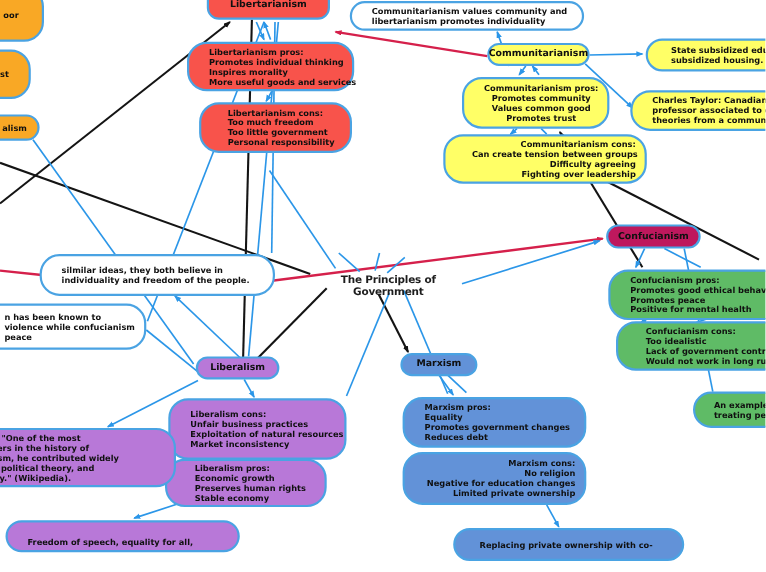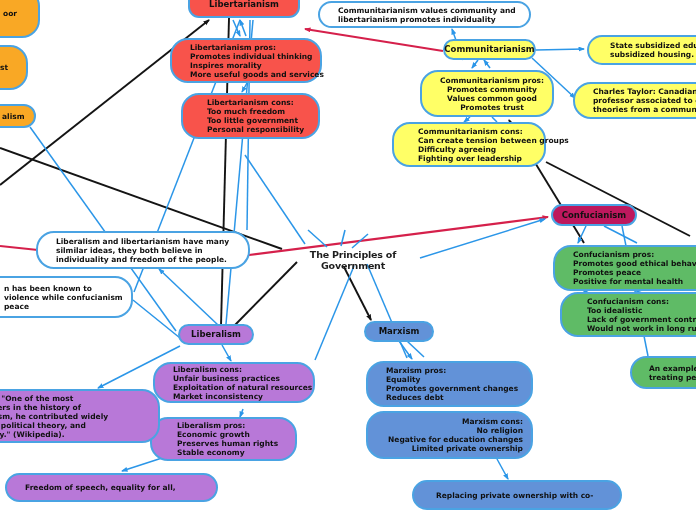--- a/index.html
+++ b/index.html
@@ -80,31 +80,31 @@
   <div id="root-title" style="left: 283px; top: 249px; width: 140px;">The Principles of Government</div>
 <div class="node" style="left: -70px; top: -12px; width: 110px; height: 50px; background: rgb(249, 168, 37); padding-left: 71px;"><div class="tline">oor</div></div>
     <div class="node" style="left: -60px; top: 45px; width: 88px; height: 45px; background: rgb(249, 168, 37); padding-left: 58px;"><div class="tline">st</div></div>
     <div class="node" style="left: -50px; top: 104px; width: 86px; height: 24px; background: rgb(249, 168, 37); padding-left: 50px;"><div class="tline">alism</div></div>
     <div class="node center" style="left: 188px; top: -10px; width: 112px; height: 28px; background: rgb(248, 83, 75);"><div class="tline">Libertarianism</div></div>
     <div class="node" style="left: 170px; top: 38px; width: 152px; height: 45px; background: rgb(248, 83, 75);"><div class="tline">Libertarianism pros:</div><div class="tline">Promotes individual thinking</div><div class="tline">Inspires morality</div><div class="tline">More useful goods and services</div></div>
     <div class="node" style="left: 181px; top: 93px; width: 139px; height: 46px; background: rgb(248, 83, 75); padding-left: 24px;"><div class="tline">Libertarianism cons:</div><div class="tline">Too much freedom</div><div class="tline">Too little government</div><div class="tline">Personal responsibility</div></div>
     <div class="node" style="left: 318px; top: 1px; width: 213px; height: 27px; background: rgb(255, 255, 255);"><div class="tline">Communitarianism values community and</div><div class="tline">libertarianism promotes individuality</div></div>
     <div class="node center" style="left: 443px; top: 39px; width: 93px; height: 21px; background: rgb(255, 255, 102);"><div class="tline">Communitarianism</div></div>
     <div class="node" style="left: 420px; top: 70px; width: 134px; height: 47px; background: rgb(255, 255, 102); align-items: center;"><div class="tline">Communitarianism pros:</div><div class="tline">Promotes community</div><div class="tline">Values common good</div><div class="tline">Promotes trust</div></div>
-    <div class="node" style="left: 392px; top: 122px; width: 154px; height: 45px; background: rgb(255, 255, 102); padding-left: 24px;"><div class="tline">Communitarianism cons:</div><div class="tline">Can create tension between groups</div><div class="tline">Difficulty agreeing</div><div class="tline">Fighting over leadership</div></div>
+    <div class="node" style="left: 403px; top: 122px; width: 185px; height: 45px; background: rgb(255, 255, 102); padding-left: 24px; text-align: right;"><div class="tline">Communitarianism cons:</div><div class="tline">Can create tension between groups</div><div class="tline">Difficulty agreeing</div><div class="tline">Fighting over leadership</div></div>
     <div class="node" style="left: 587px; top: 35px; width: 185px; height: 30px; background: rgb(255, 255, 102); padding-left: 21px;"><div class="tline">State subsidized education and</div><div class="tline">subsidized housing.</div></div>
     <div class="node" style="left: 573px; top: 82px; width: 195px; height: 37px; background: rgb(255, 255, 102);"><div class="tline">Charles Taylor: Canadian</div><div class="tline">professor associated to creating</div><div class="tline">theories from a communitarian view.</div></div>
     <div class="node center" style="left: 551px; top: 204px; width: 86px; height: 22px; background: #be185d;"><div class="tline">Confucianism</div></div>
     <div class="node" style="left: 553px; top: 245px; width: 178px; height: 46px; background: rgb(95, 187, 102);"><div class="tline">Confucianism pros:</div><div class="tline">Promotes good ethical behavior</div><div class="tline">Promotes peace</div><div class="tline">Positive for mental health</div></div>
     <div class="node" style="left: 560px; top: 292px; width: 178px; height: 45px; background: rgb(95, 187, 102); padding-left: 25px;"><div class="tline">Confucianism cons:</div><div class="tline">Too idealistic</div><div class="tline">Lack of government control</div><div class="tline">Would not work in long run</div></div>
     <div class="node" style="left: 630px; top: 356px; width: 132px; height: 33px; background: rgb(95, 187, 102); padding-left: 17px;"><div class="tline">An example of</div><div class="tline">treating people</div></div>
-    <div class="node" style="left: 36px; top: 231px; width: 214px; height: 38px; background: rgb(255, 255, 255);"><div class="tline">Liberalism and libertarianism have many</div><div class="tline">silmilar ideas, they both believe in</div><div class="tline">individuality and freedom of the people.</div></div>
+    <div class="node" style="left: 36px; top: 231px; width: 214px; height: 38px; background: rgb(255, 255, 255);"><div class="tline">silmilar ideas, they both believe in</div><div class="tline">individuality and freedom of the people.</div></div>
     <div class="node" style="left: -120px; top: 276px; width: 253px; height: 42px; background: rgb(255, 255, 255); padding-left: 122px;"><div class="tline">n has been known to</div><div class="tline">violence while confucianism</div><div class="tline">peace</div></div>
     <div class="node center" style="left: 178px; top: 324px; width: 76px; height: 21px; background: rgb(184, 120, 216);"><div class="tline">Liberalism</div></div>
-    <div class="node" style="left: 153px; top: 362px; width: 162px; height: 41px; background: rgb(184, 120, 216);"><div class="tline">Liberalism cons:</div><div class="tline">Unfair business practices</div><div class="tline">Exploitation of natural resources</div><div class="tline">Market inconsistency</div></div>
+    <div class="node" style="left: 153px; top: 362px; width: 162px; height: 56px; background: rgb(184, 120, 216);"><div class="tline">Liberalism cons:</div><div class="tline">Unfair business practices</div><div class="tline">Exploitation of natural resources</div><div class="tline">Market inconsistency</div></div>
     <div class="node" style="left: 150px; top: 417px; width: 147px; height: 44px; background: rgb(184, 120, 216); padding-left: 25px;"><div class="tline">Liberalism pros:</div><div class="tline">Economic growth</div><div class="tline">Preserves human rights</div><div class="tline">Stable economy</div></div>
     <div class="node" style="left: -86px; top: 389px; width: 246px; height: 54px; background: rgb(184, 120, 216); padding-left: 14px;"><div class="tline">John Stuart Mill: "One of the most</div><div class="tline">influential thinkers in the history of</div><div class="tline">classical liberalism, he contributed widely</div><div class="tline">to social theory, political theory, and</div><div class="tline">political economy." (Wikipedia).</div></div>
-    <div class="node" style="left: 5px; top: 473px; width: 213px; height: 29px; background: rgb(184, 120, 216);"><div class="tline">Freedom of speech, equality for all,</div></div>
+    <div class="node" style="left: 5px; top: 473px; width: 213px; height: 29px; background: rgb(184, 120, 216); justify-content: flex-end;"><div class="tline">Freedom of speech, equality for all,</div></div>
     <div class="node center" style="left: 364px; top: 321px; width: 70px; height: 21px; background: rgb(98, 146, 216);"><div class="tline">Marxism</div></div>
     <div class="node" style="left: 366px; top: 361px; width: 167px; height: 46px; background: rgb(98, 146, 216);"><div class="tline">Marxism pros:</div><div class="tline">Equality</div><div class="tline">Promotes government changes</div><div class="tline">Reduces debt</div></div>
     <div class="node" style="left: 366px; top: 411px; width: 167px; height: 48px; background: rgb(98, 146, 216); padding-left: 22px; align-items: flex-end;"><div class="tline">Marxism cons:</div><div class="tline">No religion</div><div class="tline">Negative for education changes</div><div class="tline">Limited private ownership</div></div>
     <div class="node" style="left: 412px; top: 480px; width: 210px; height: 30px; background: rgb(98, 146, 216); padding-left: 22px;"><div class="tline">Replacing private ownership with co-</div></div>
   </div>
 
 </body></html>

